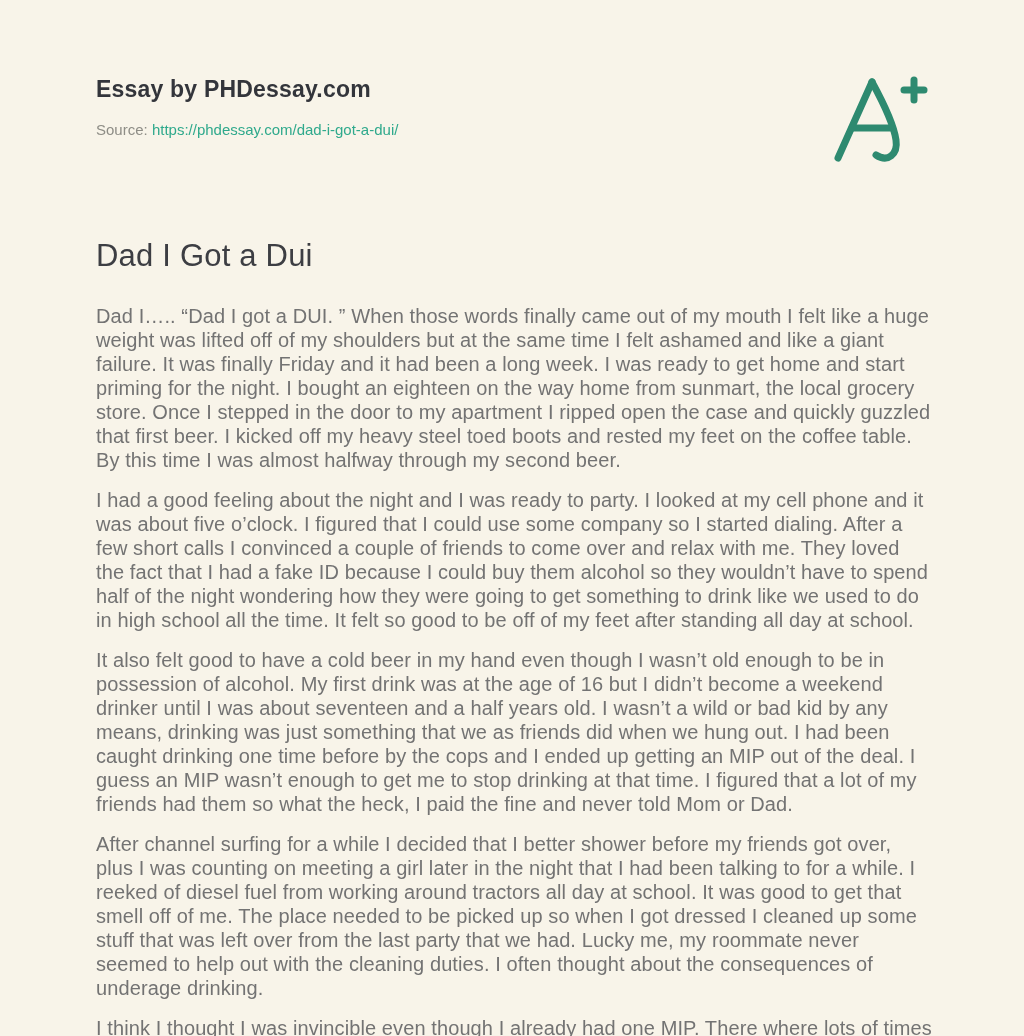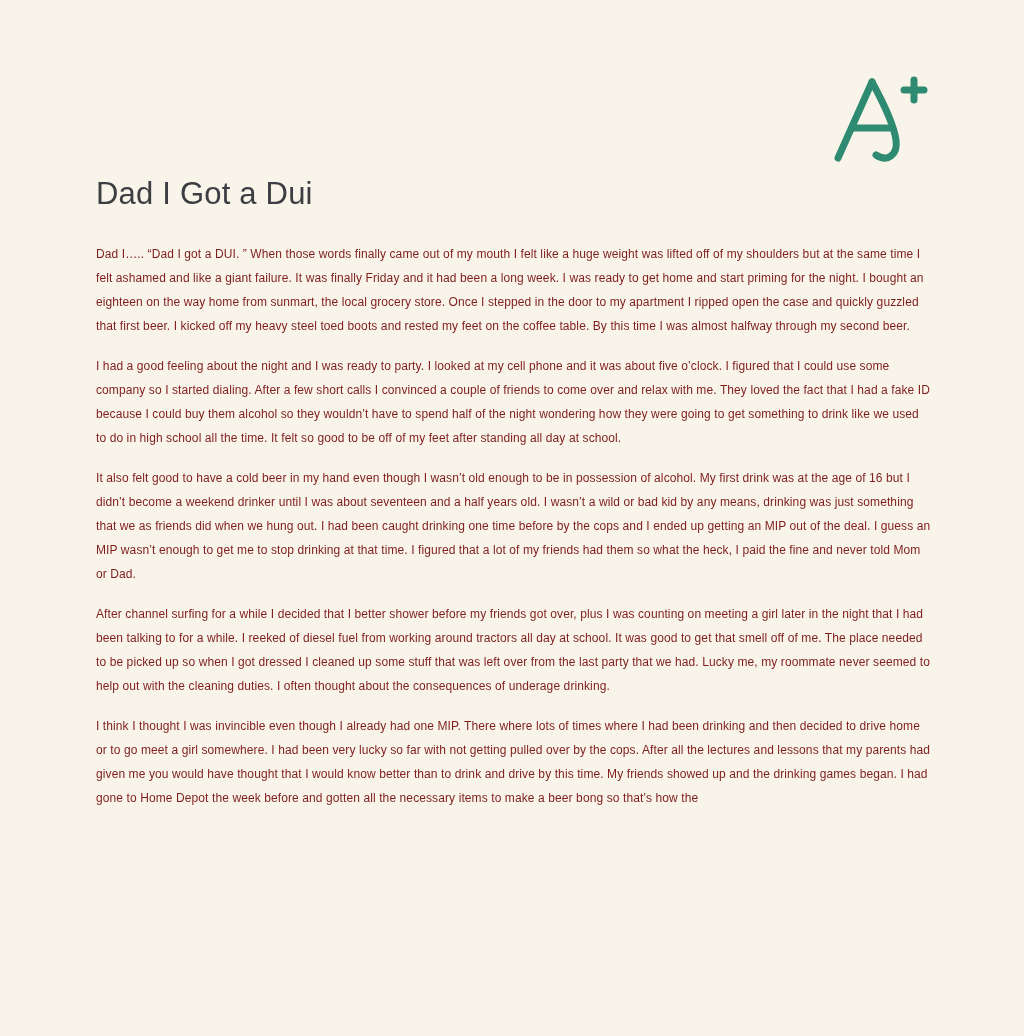--- a/index.html
+++ b/index.html
@@ -43,33 +43,38 @@
     font-size: 31px;
     font-weight: 500;
     color: #3d3e43;
     letter-spacing: 0.2px;
   }
   .essay-body {
     margin-top: 30px;
     width: 836px;
   }
   .essay-body p {
-    font-size: 12px;
+    font-size: 20px;
     line-height: 24px;
-    color: #7f1d1d;
+    color: #737373;
     margin-bottom: 16px;
     letter-spacing: 0.1px;
   }
 </style>
 </head>
 <body>
 
 <div class="page">
 
+  <div class="header-title">Essay by PHDessay.com</div>
 
+  <div class="source-line">
+    <span>Source:</span>
+    <a href="#">https://phdessay.com/dad-i-got-a-dui/</a>
+  </div>
 
   <div class="logo">
     <svg width="104" height="96" viewBox="0 0 104 96" xmlns="http://www.w3.org/2000/svg">
       <g stroke="#2e8a70" fill="none" stroke-width="7" stroke-linecap="round" stroke-linejoin="round">
 
         <path d="M10 88 L44 12"></path>
 
         <path d="M44 12 C 56 34, 66 56, 68 70 C 70 84, 60 93, 48 85"></path>
 
         <path d="M24 58 L62 58"></path>

